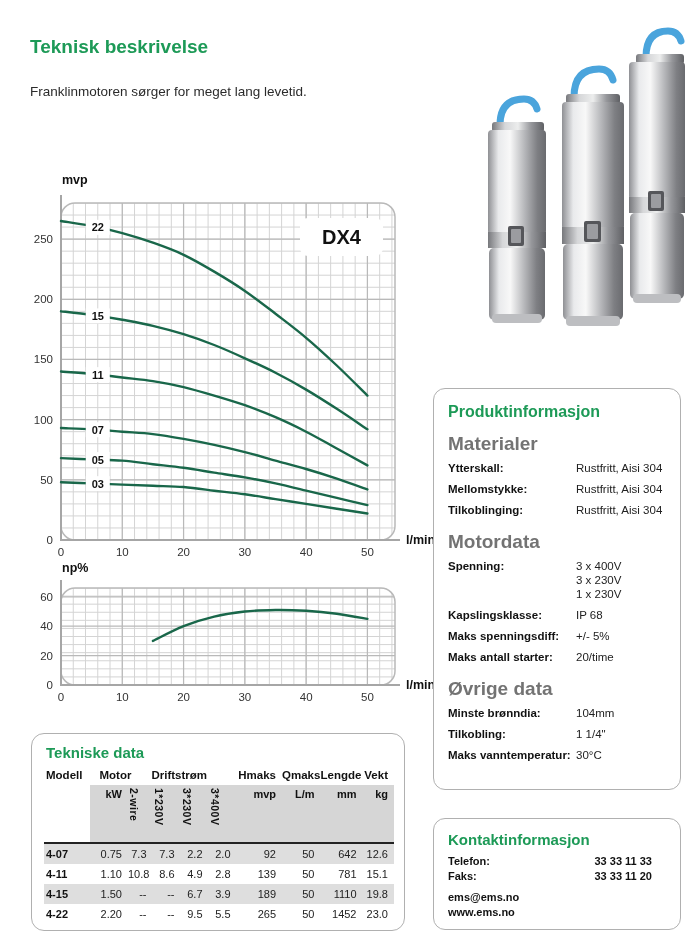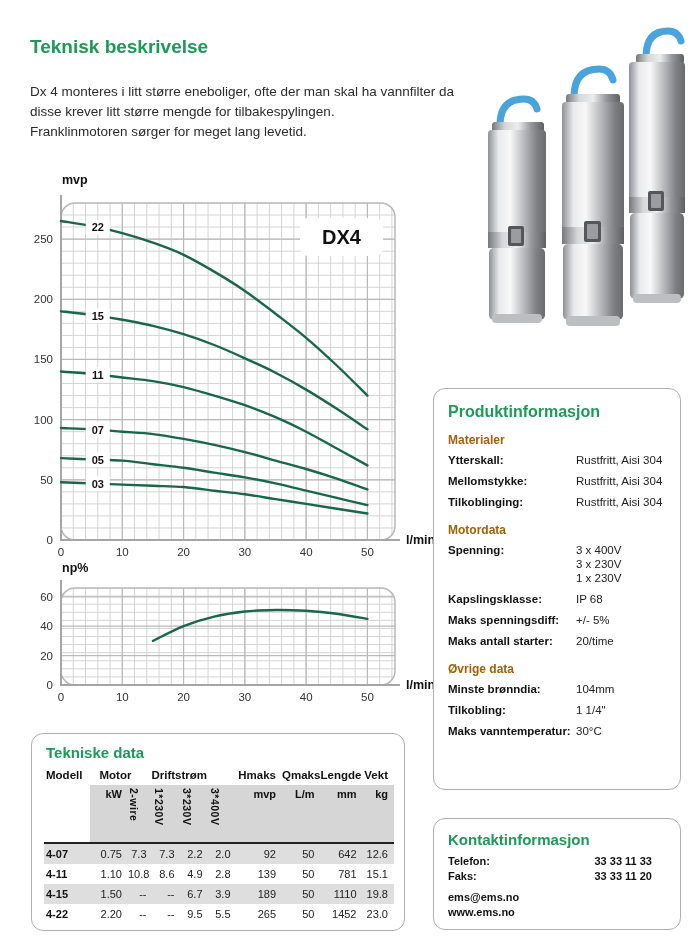--- a/index.html
+++ b/index.html
@@ -17,41 +17,41 @@
   #chart-main{left:28px;top:170px;}
   #chart-eff{left:28px;top:552px;}
   svg text{font-family:"Liberation Sans","DejaVu Sans",sans-serif;}
 
   
   #pump-image{left:478px;top:22px;}
 
   
   .box{position:absolute;border:1.5px solid #b0b0b0;border-radius:12px;background:#fff;box-sizing:border-box;}
   .box h2{margin:0;font-size:16px;font-weight:bold;color:#1d9a57;}
-  .box h3{margin:0;font-size:12px;font-weight:bold;color:#a16207;}
+  .box h3{margin:0;font-size:19px;font-weight:bold;color:#737373;}
 
   #info-box{left:433px;top:388px;width:248px;height:402px;padding:14px 12px 10px 14px;}
   #info-box h2{margin-bottom:12px;}
   .info-section{margin-bottom:14px;}
   .info-section h3{margin-bottom:6px;}
   .info-row{display:flex;align-items:flex-start;margin:0 0 7px 0;font-size:11.5px;line-height:14px;}
   .info-row .lbl{font-weight:bold;width:128px;flex:none;color:#111;}
   .info-row .val{color:#222;white-space:pre-line;}
 
   #contact-box{left:433px;top:818px;width:248px;height:112px;padding:12px 28px 10px 14px;}
   #contact-box h2{font-size:15px;margin-bottom:6px;}
   .contact-cols{display:flex;font-size:11px;font-weight:bold;color:#111;}
   .contact-left{width:110px;flex:none;line-height:15px;}
   .contact-left .addr{margin-top:14px;}
   .contact-right{flex:1;line-height:15px;}
   .phone-row{display:flex;justify-content:space-between;}
   .contact-right .mail{margin-top:6px;}
 
   
-  #tech-box{left:31px;top:733px;width:374px;height:198px;padding:8px 10px 0 12px;overflow:hidden;}
+  #tech-box{left:31px;top:733px;width:374px;height:198px;padding:8px 10px 0 12px;overflow:hidden;border-radius:13px;}
   #tech-box h2{font-size:15px;margin:2px 0 4px 2px;}
   table{border-collapse:collapse;width:100%;table-layout:fixed;}
   th,td{padding:0 6px 0 0;font-size:11px;white-space:nowrap;}
   thead .grp th{font-size:11.5px;font-weight:bold;text-align:right;height:20px;vertical-align:middle;color:#111;}
   thead .grp th.c-modell{text-align:left;padding-left:2px;}
   thead .grp th.c-motor{text-align:left;padding-left:10px;}
   thead .grp th.c-drift{text-align:center;}
   thead .units th{background:#d6d6d6;font-weight:bold;text-align:right;vertical-align:top;
                   border-bottom:2px solid #222;height:54px;padding-top:3px;color:#111;}
   thead .units th.blank{background:#fff;}
@@ -65,21 +65,20 @@
   col.w-v3{width:8%;} col.w-v4{width:8%;} col.w-hmaks{width:13%;} col.w-qmaks{width:11%;}
   col.w-lengde{width:12%;} col.w-vekt{width:9%;}
 </style>
 </head>
 <body>
 
 <div class="page">
 
   <div class="subtitle">Teknisk beskrivelse</div>
   <div class="desc">
-    <p>Dx 4 monteres i litt større eneboliger, ofte der man skal ha vannfilter da disse krever litt større mengde for tilbakespylingen.</p>
     <p>Franklinmotoren sørger for meget lang levetid.</p>
   </div>
 
   <svg id="pump-image" width="206" height="306" viewBox="0 0 206 306">
     <defs>
       <linearGradient id="met" x1="0" y1="0" x2="1" y2="0">
         <stop offset="0" stop-color="#8f9094"></stop>
           <stop offset="0.18" stop-color="#e9eaec"></stop>
         <stop offset="0.38" stop-color="#f8f8f8"></stop>
           <stop offset="0.62" stop-color="#b9babd"></stop>

